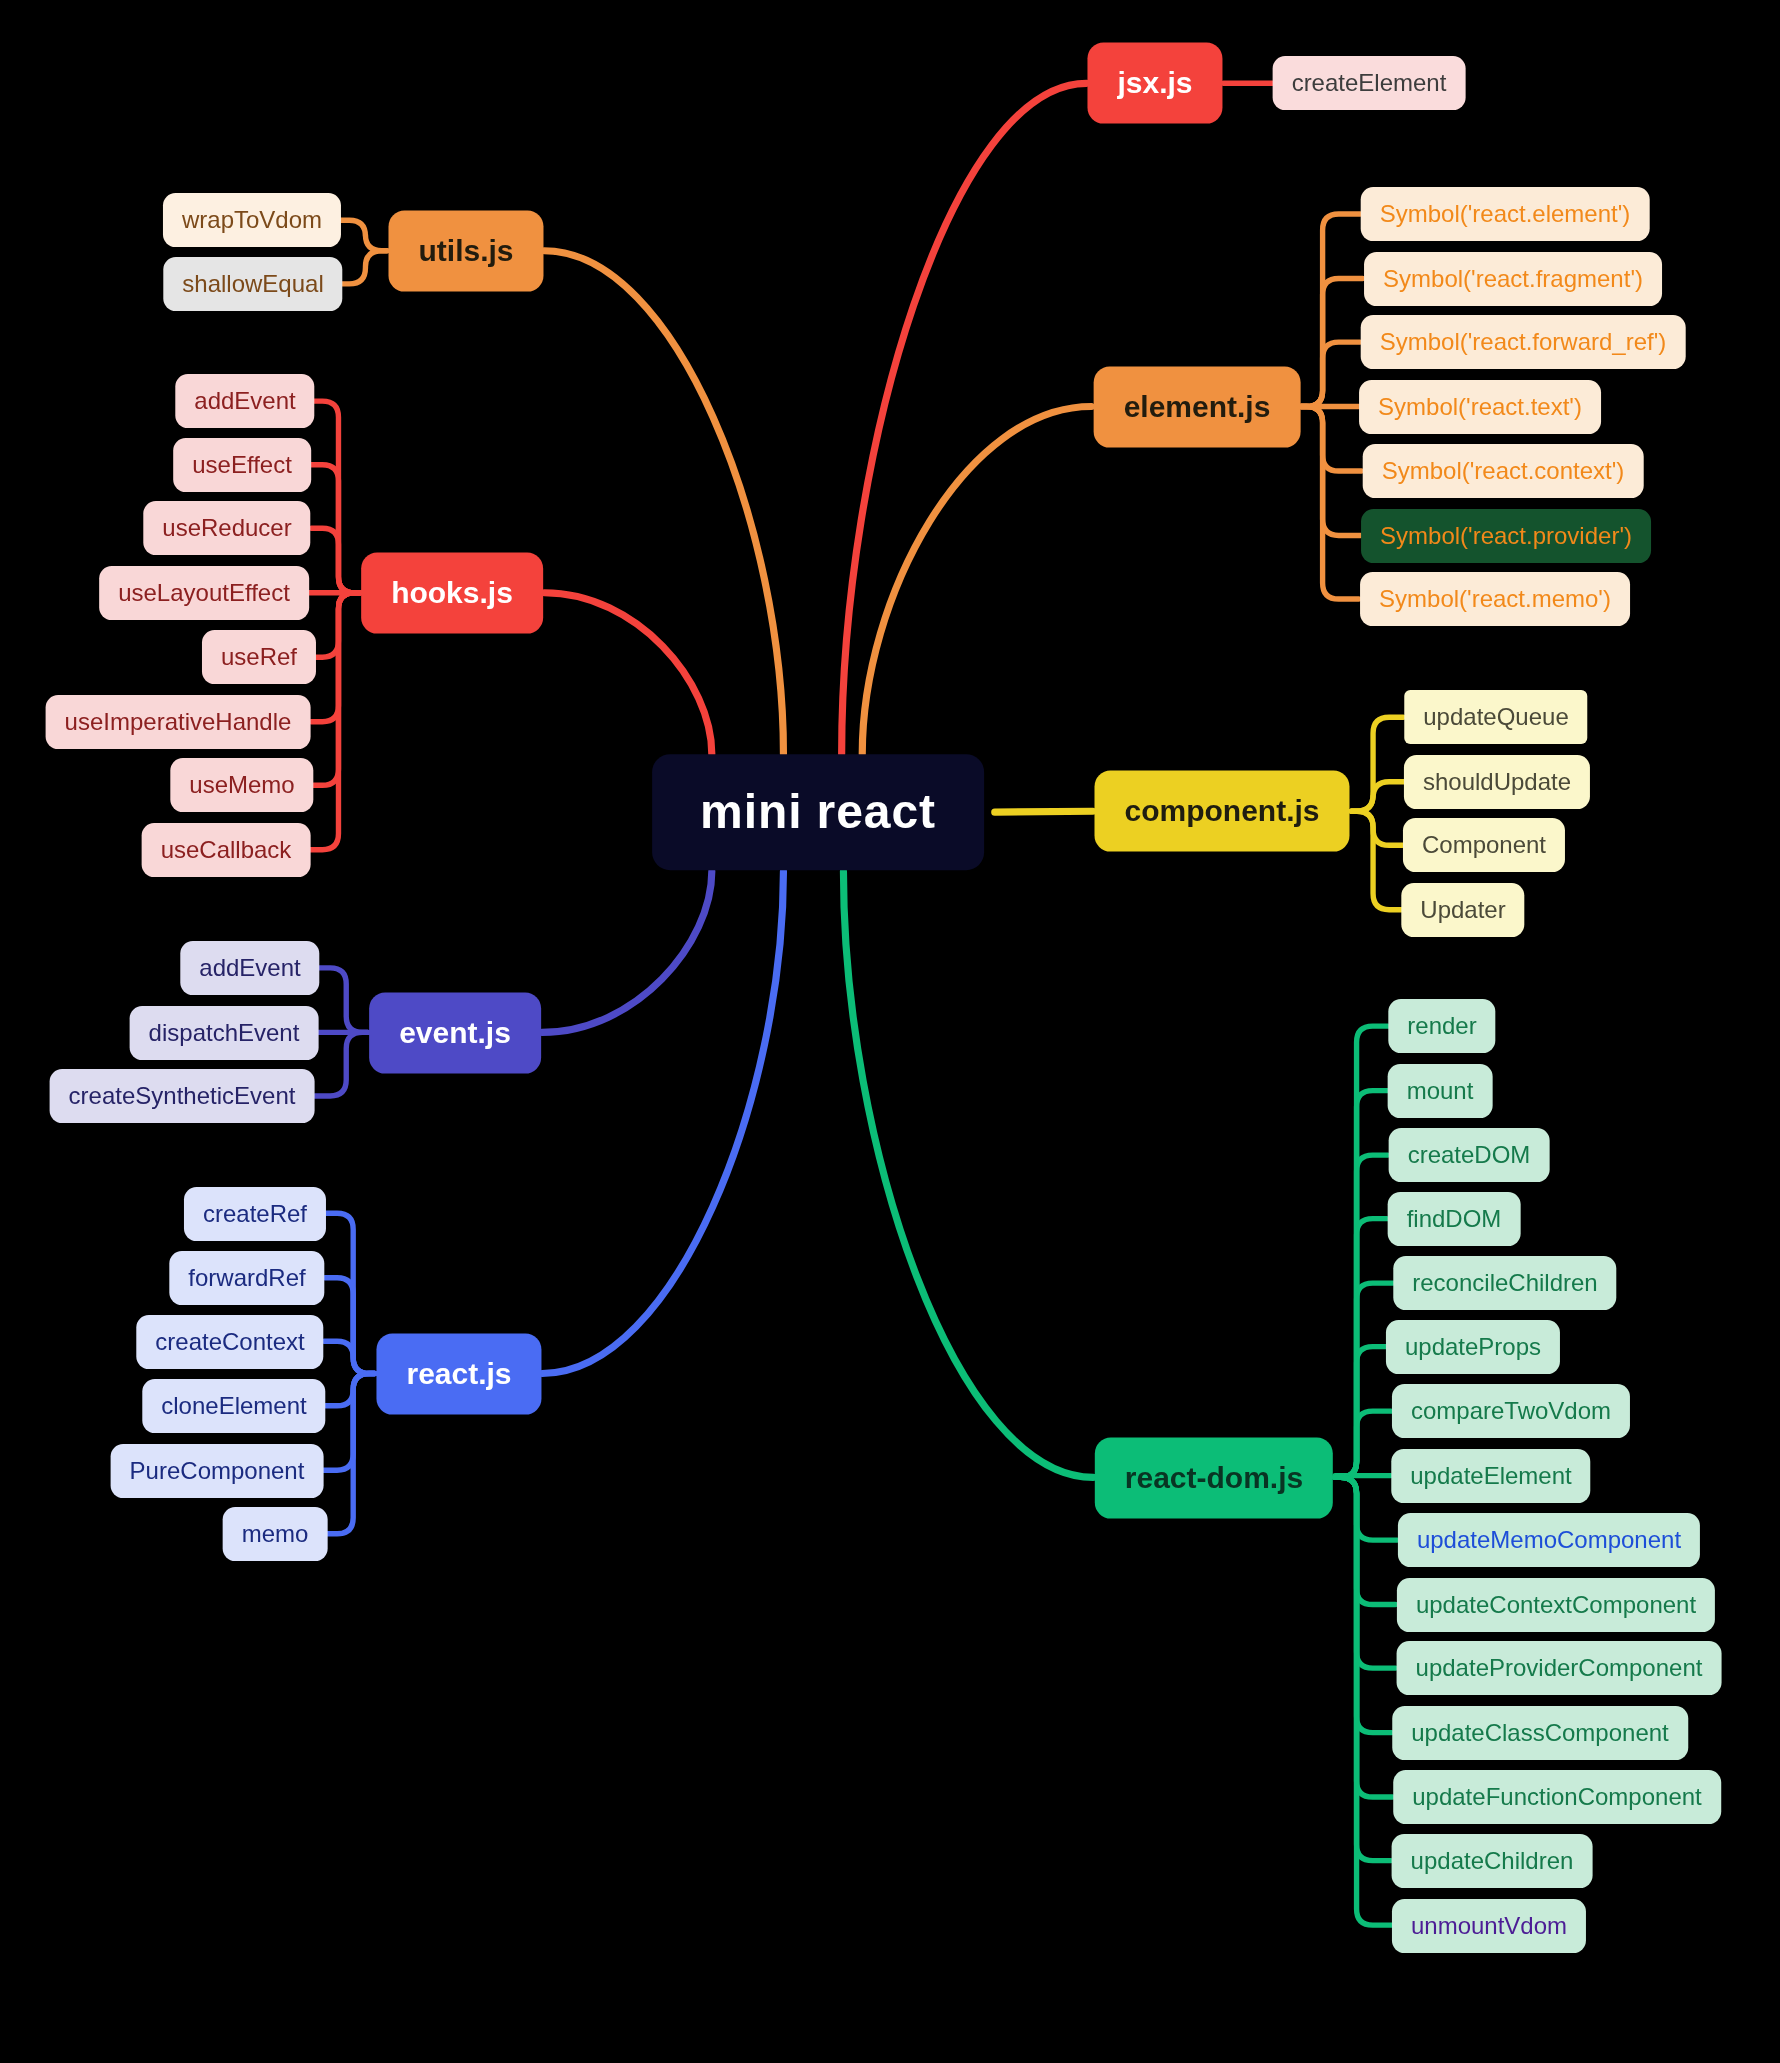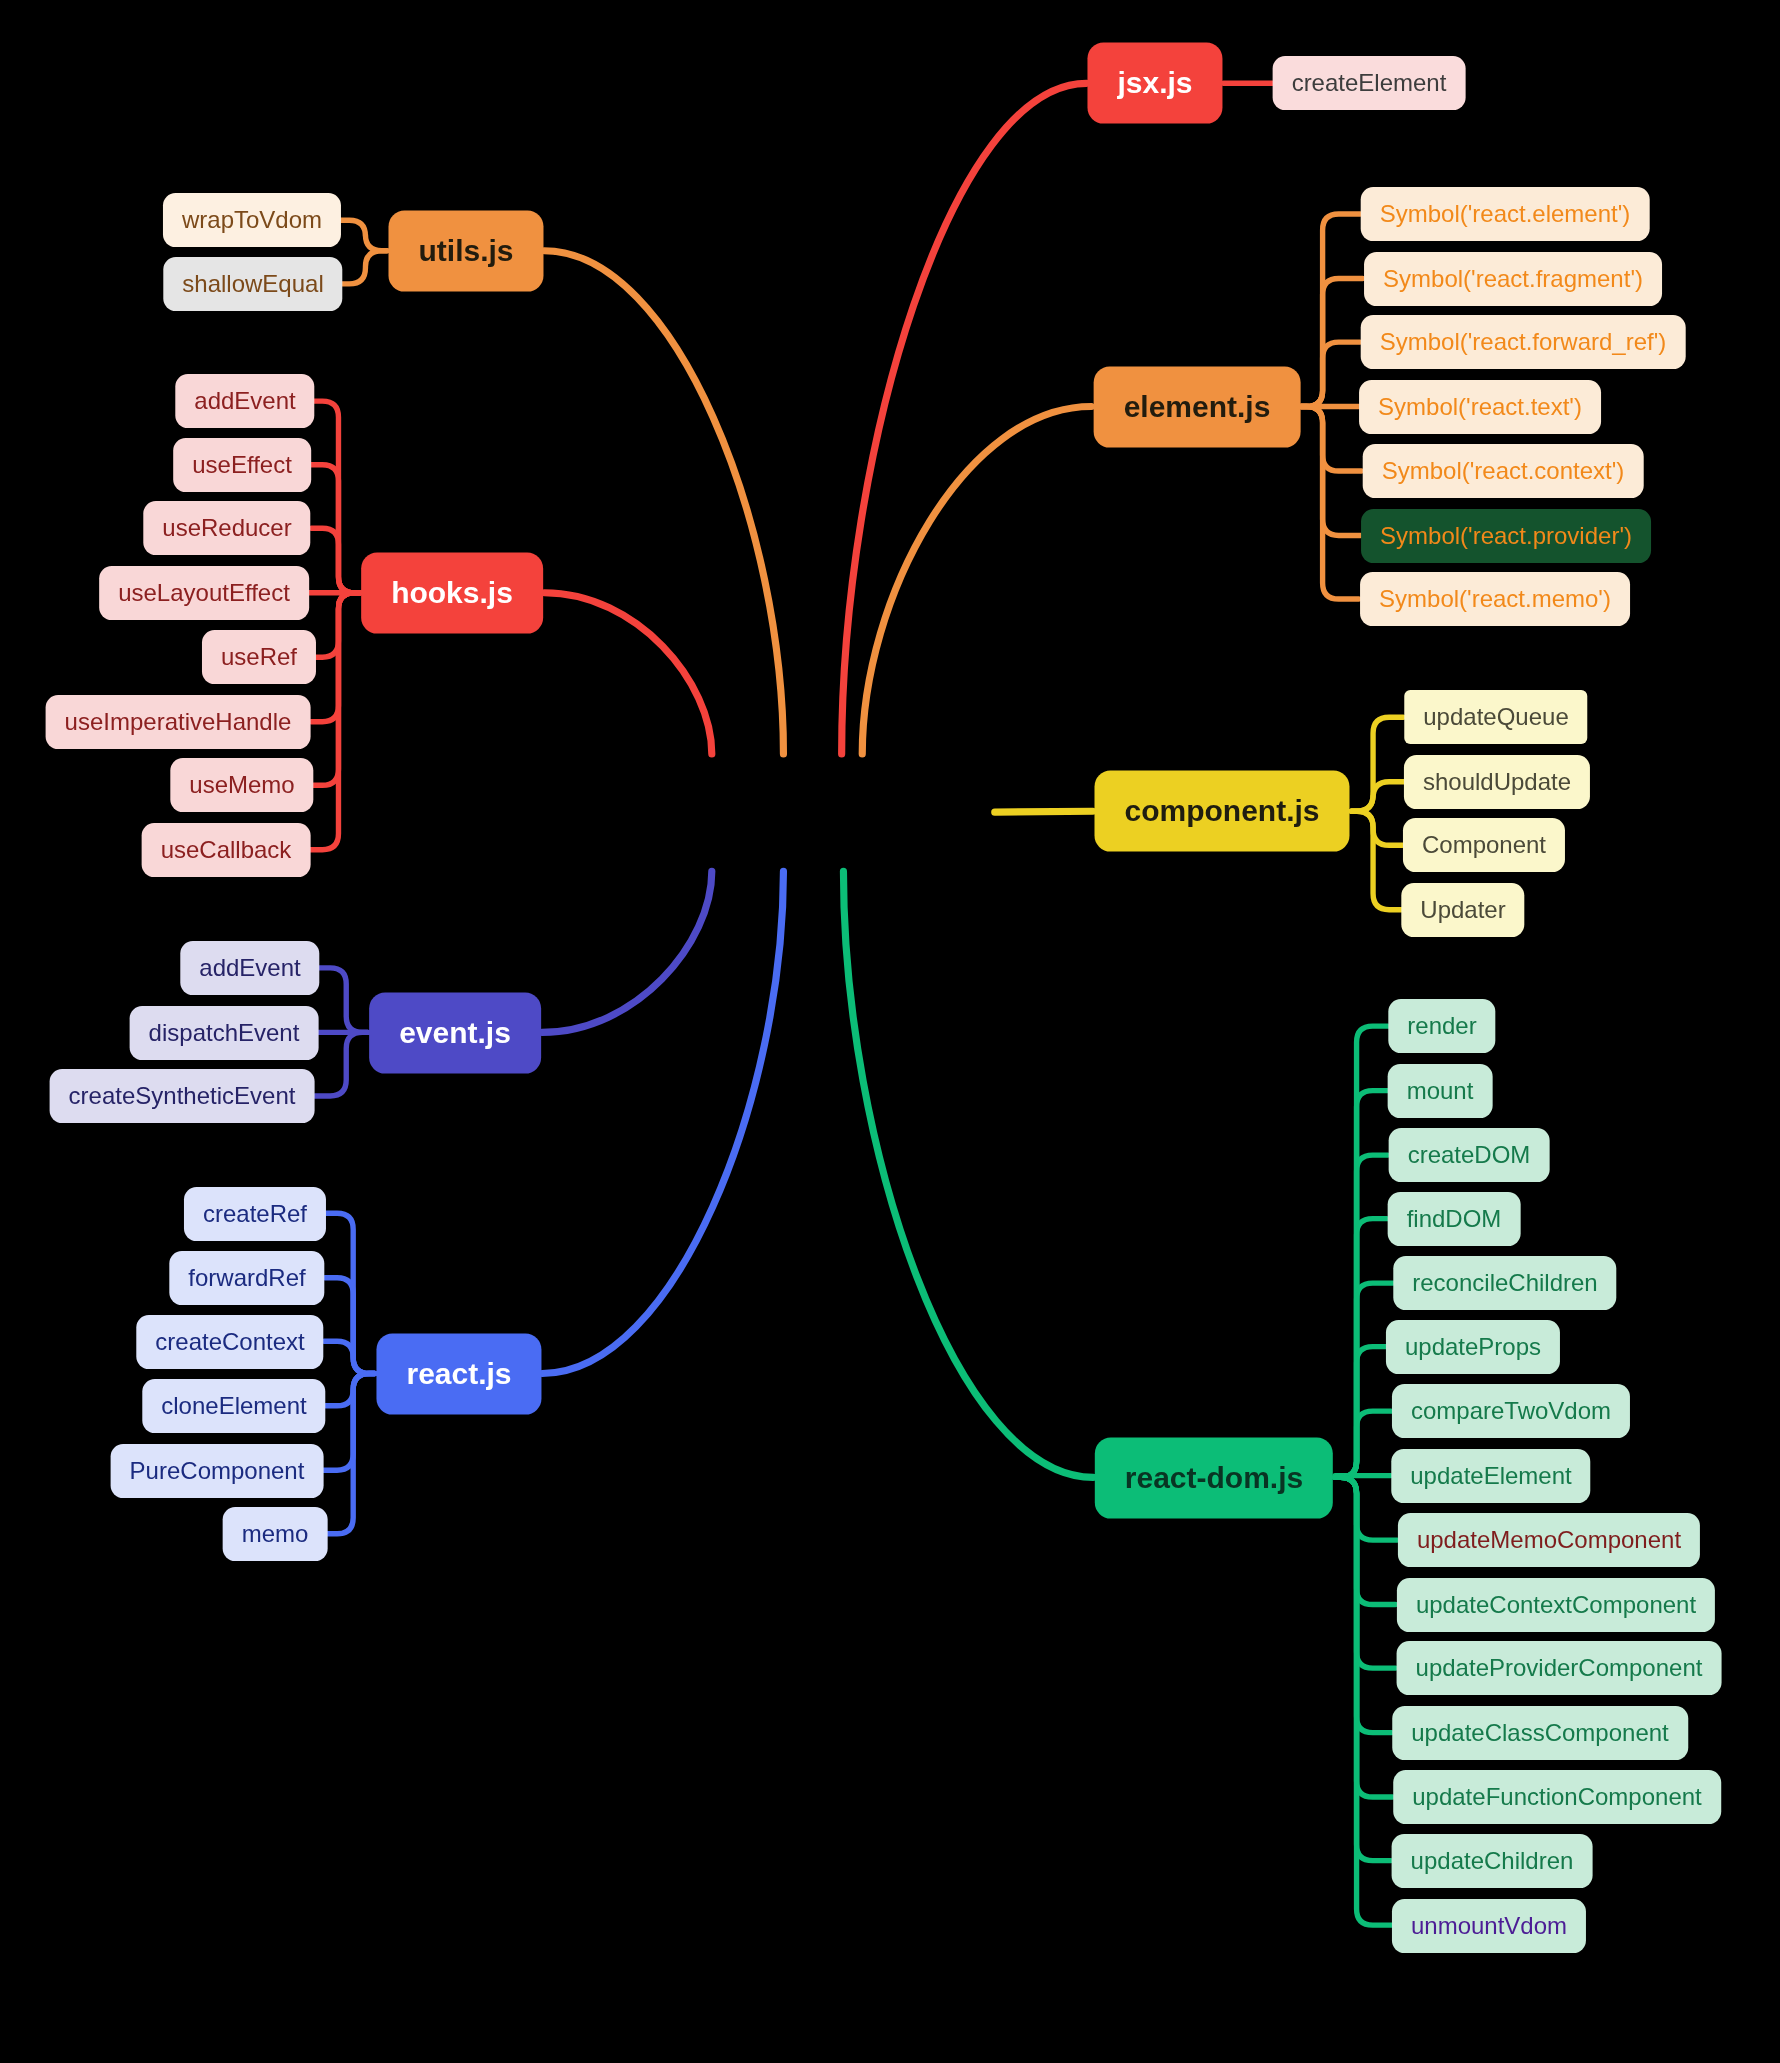--- a/index.html
+++ b/index.html
@@ -137,22 +137,23 @@
       <div class="node child" style="left: 275px; top: 1534px; background: rgb(220, 227, 251); color: rgb(27, 43, 128);">memo</div>
       <div class="node branch" style="left: 1214px; top: 1478px; background: rgb(12, 189, 119); color: rgb(9, 52, 35);">react-dom.js</div>
       <div class="node child" style="left: 1442px; top: 1026px; background: rgb(200, 235, 217); color: rgb(21, 122, 75);">render</div>
       <div class="node child" style="left: 1440px; top: 1091px; background: rgb(200, 235, 217); color: rgb(21, 122, 75);">mount</div>
       <div class="node child" style="left: 1469px; top: 1155px; background: rgb(200, 235, 217); color: rgb(21, 122, 75);">createDOM</div>
       <div class="node child" style="left: 1454px; top: 1219px; background: rgb(200, 235, 217); color: rgb(21, 122, 75);">findDOM</div>
       <div class="node child" style="left: 1505px; top: 1283px; background: rgb(200, 235, 217); color: rgb(21, 122, 75);">reconcileChildren</div>
       <div class="node child" style="left: 1473px; top: 1347px; background: rgb(200, 235, 217); color: rgb(21, 122, 75);">updateProps</div>
       <div class="node child" style="left: 1511px; top: 1411px; background: rgb(200, 235, 217); color: rgb(21, 122, 75);">compareTwoVdom</div>
       <div class="node child" style="left: 1491px; top: 1476px; background: rgb(200, 235, 217); color: rgb(21, 122, 75);">updateElement</div>
-      <div class="node child" style="left: 1549px; top: 1540px; background: rgb(200, 235, 217); color: #7f1d1d;">updateMemoComponent</div>
+      <div class="node child" style="left: 1549px; top: 1540px; background: rgb(200, 235, 217); color: #1d4ed8;">updateMemoComponent</div>
       <div class="node child" style="left: 1556px; top: 1605px; background: rgb(200, 235, 217); color: rgb(21, 122, 75);">updateContextComponent</div>
       <div class="node child" style="left: 1559px; top: 1668px; background: rgb(200, 235, 217); color: rgb(21, 122, 75);">updateProviderComponent</div>
       <div class="node child" style="left: 1540px; top: 1733px; background: rgb(200, 235, 217); color: rgb(21, 122, 75);">updateClassComponent</div>
       <div class="node child" style="left: 1557px; top: 1797px; background: rgb(200, 235, 217); color: rgb(21, 122, 75);">updateFunctionComponent</div>
       <div class="node child" style="left: 1492px; top: 1861px; background: rgb(200, 235, 217); color: rgb(21, 122, 75);">updateChildren</div>
       <div class="node child" style="left: 1489px; top: 1926px; background: rgb(200, 235, 217); color: #4c1d95;">unmountVdom</div>
     </div>
+  <div class="node center" id="center-node" style="left: 818px; top: 812px; background: rgb(10, 11, 40); color: rgb(255, 255, 255);">mini react</div>
 </div>
 
 
 </body></html>

